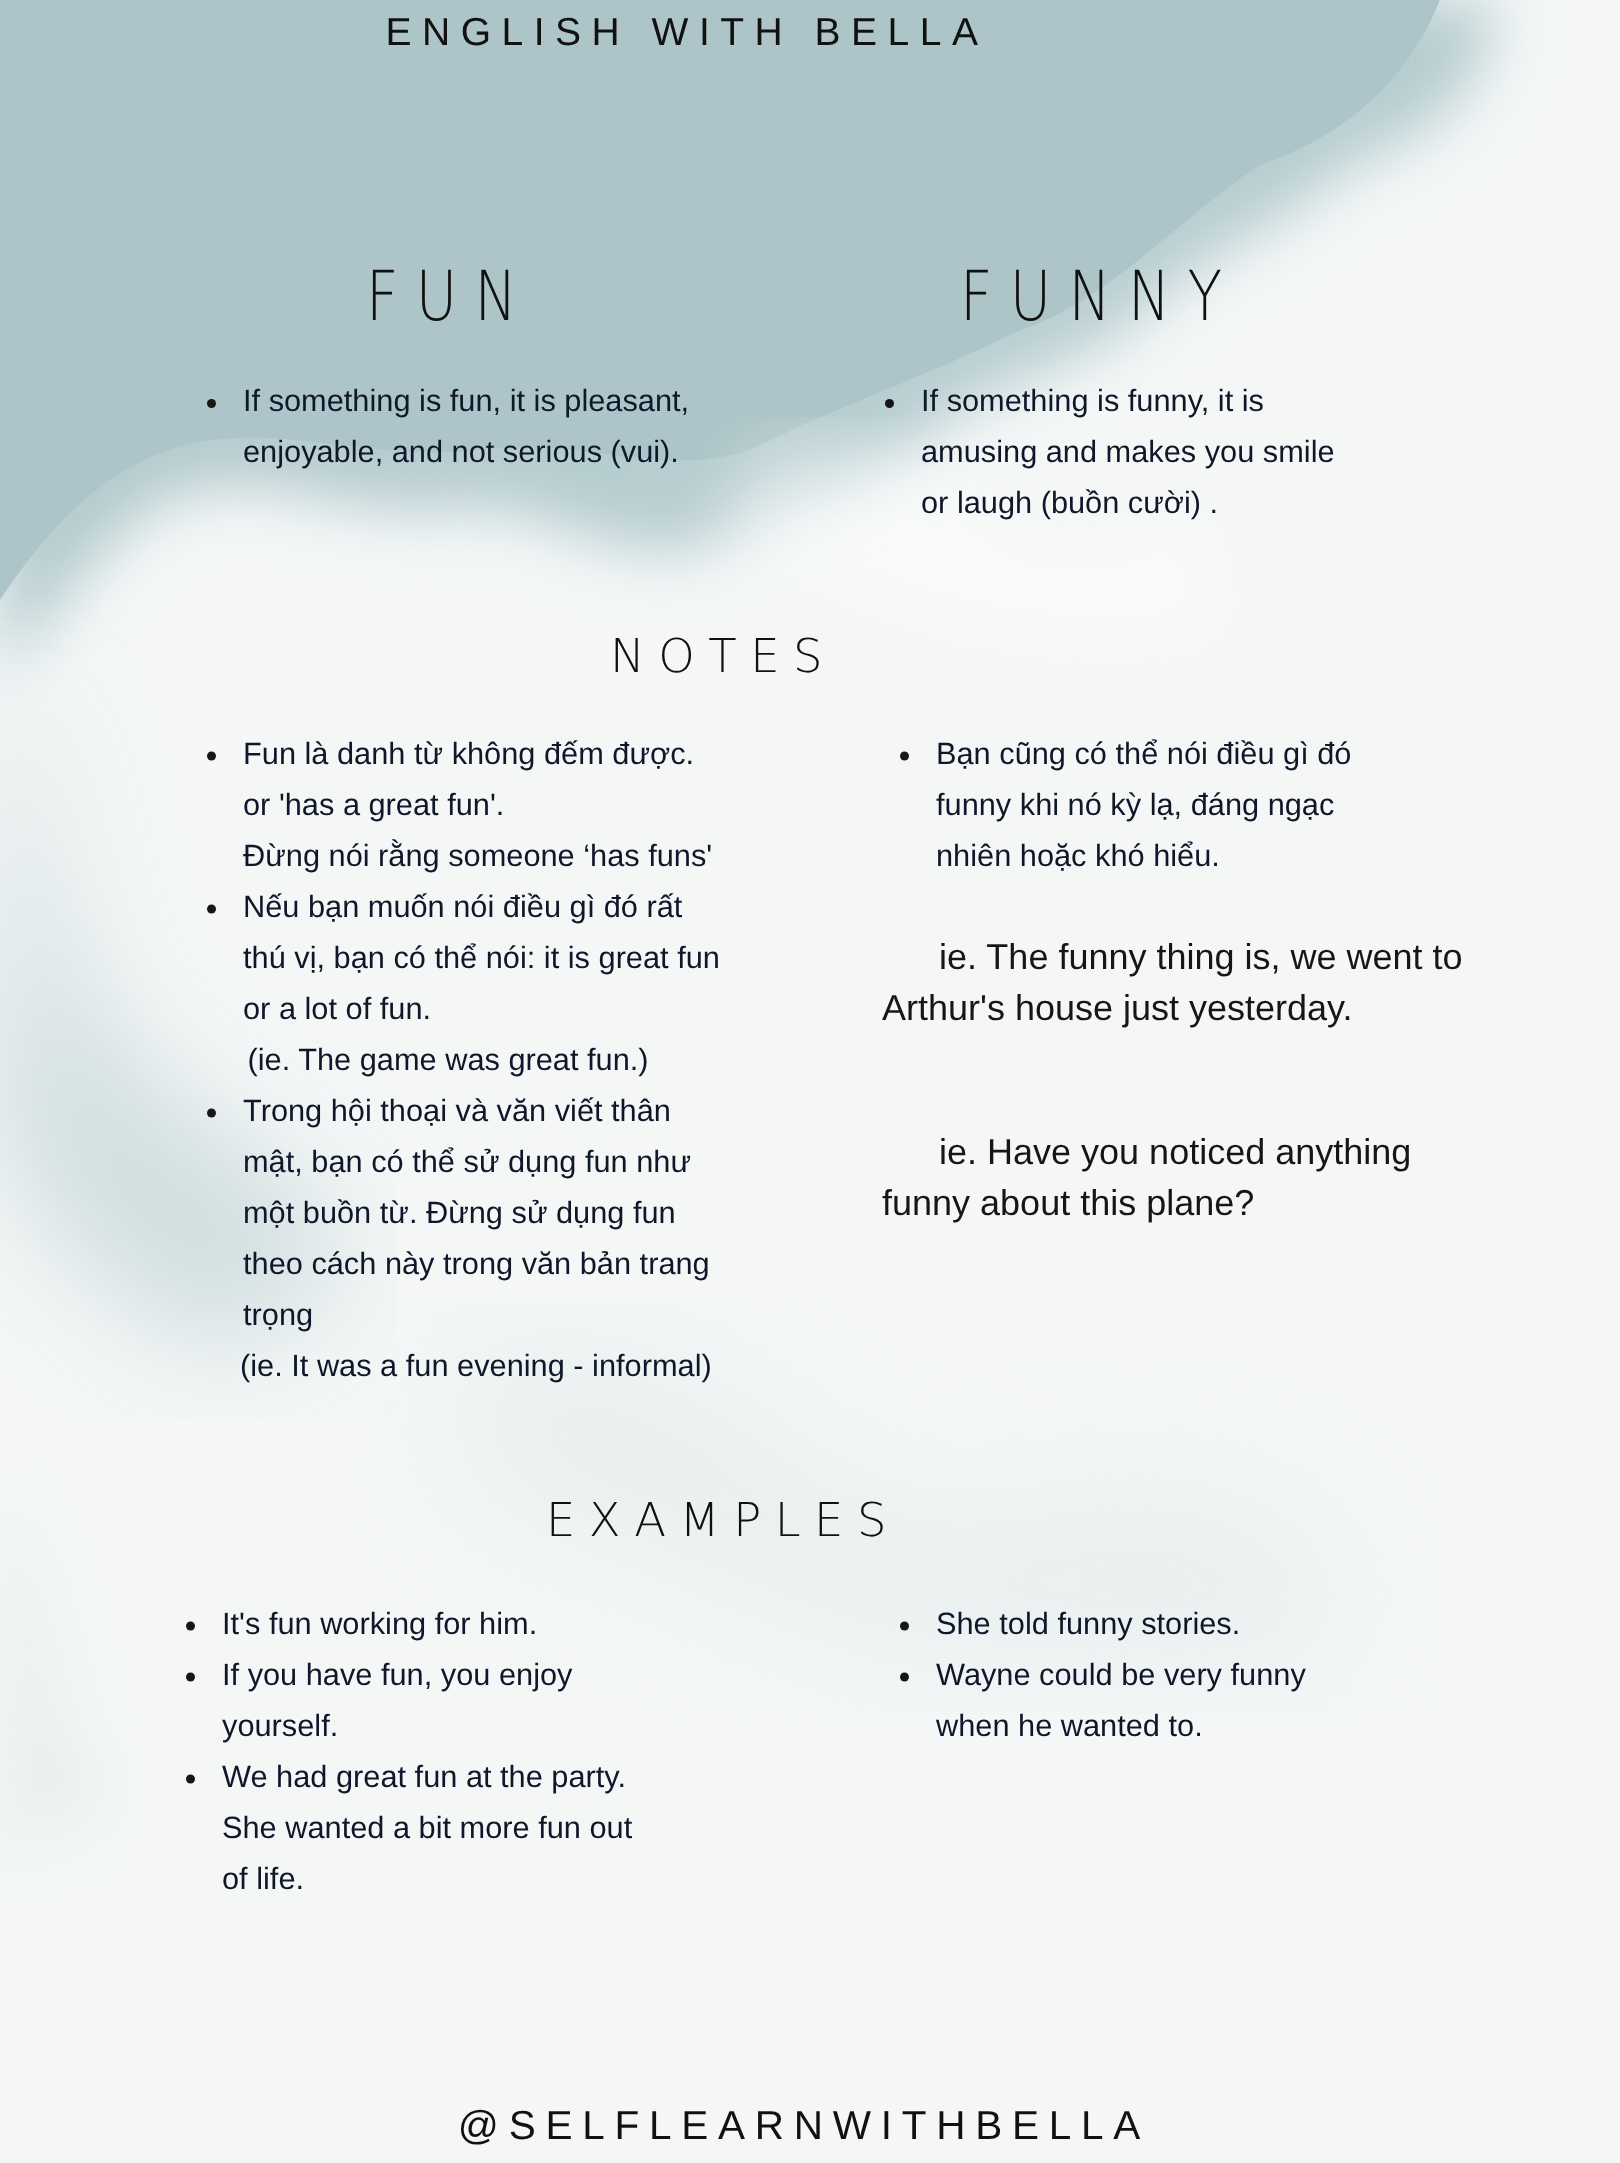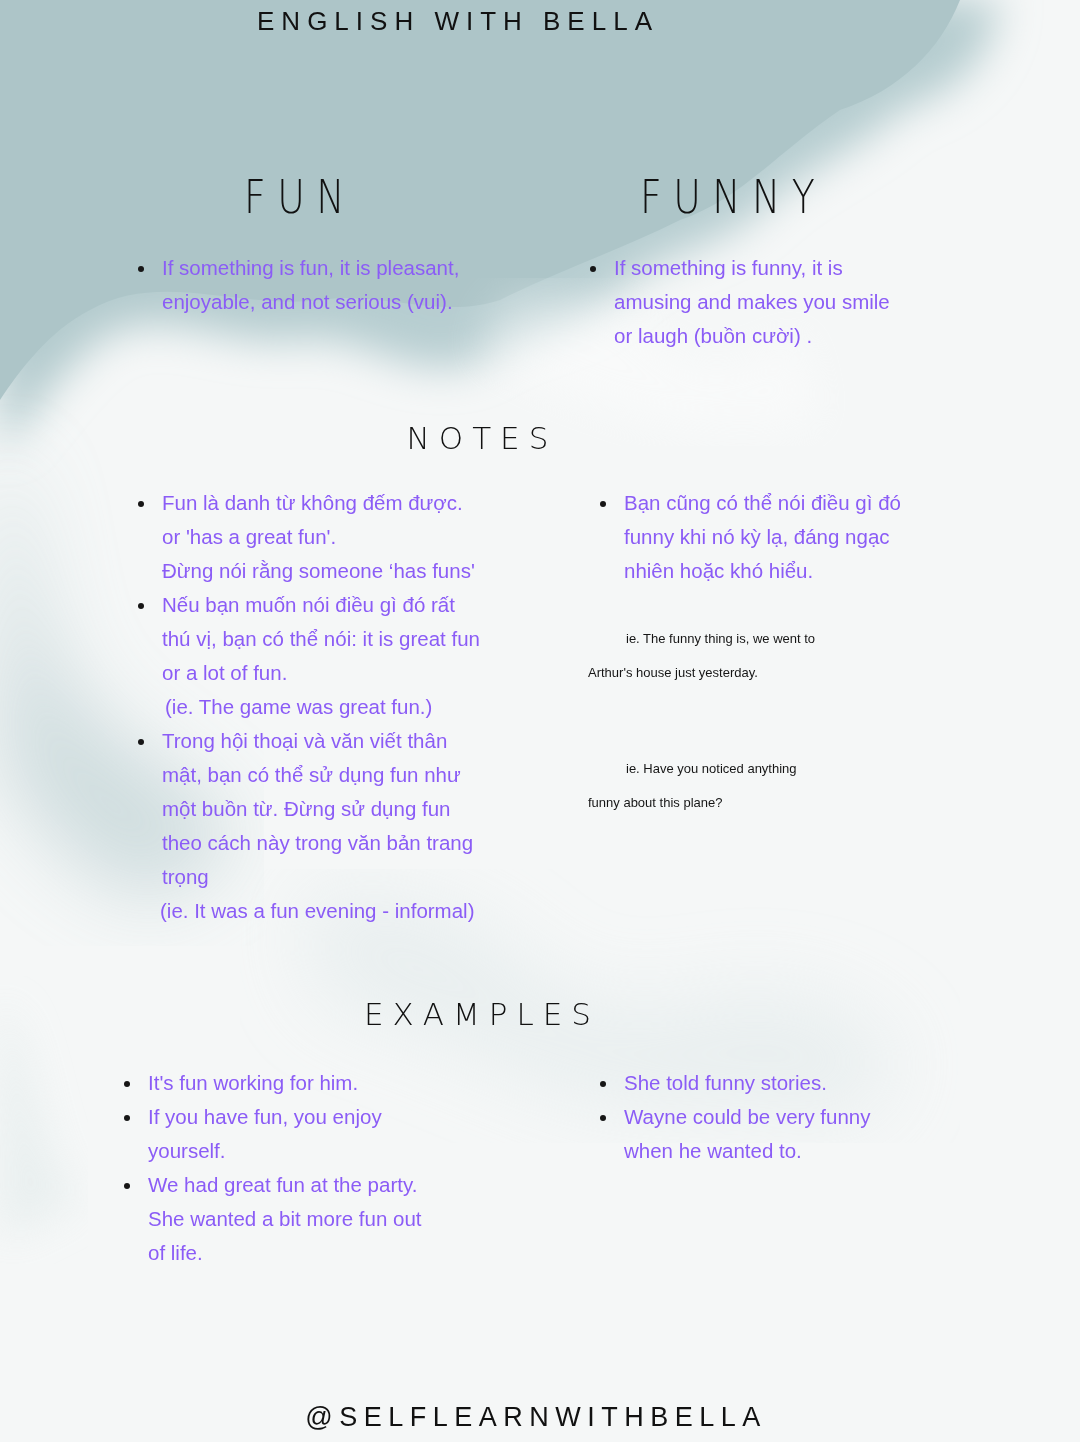--- a/index.html
+++ b/index.html
@@ -23,30 +23,30 @@
     font-size: 46px; letter-spacing: 14px; color: #111;
     transform: scaleX(0.82); transform-origin: left top;
   }
   .section-title {
     position: absolute; left: 0; width: 964px; text-align: center;
     font-family: "DejaVu Sans", sans-serif; font-weight: 200;
     font-size: 31px; letter-spacing: 9px; color: #111;
   }
   ul.bullets {
     position: absolute; margin: 0; padding: 0; list-style: none;
-    font-size: 20.5px; line-height: 34px; color: #8b5cf6;
+    font-size: 20.5px; line-height: 34px; color: #0f172a;
   }
   ul.bullets li { position: relative; padding-left: 24px; }
   ul.bullets li::before {
     content: ""; position: absolute; left: 0; top: 15px;
     width: 6px; height: 6px; border-radius: 50%; background: #161616;
   }
   .line { display: block; white-space: nowrap; }
   .para {
-    position: absolute; margin: 0; font-size: 13px; line-height: 34px; color: #161616;
+    position: absolute; margin: 0; font-size: 24px; line-height: 34px; color: #161616;
     white-space: nowrap;
   }
   .handle {
     position: absolute; top: 1402px; left: 0; width: 1072px; text-align: center;
     font-size: 27px; letter-spacing: 6.5px; color: #111;
   }
 </style>
 </head>
 <body>
 

